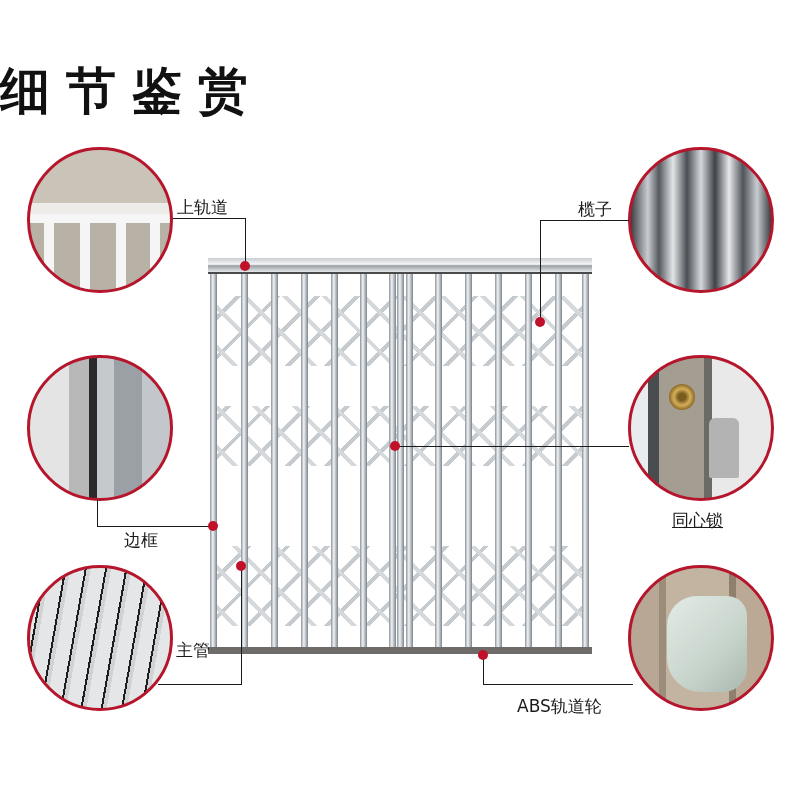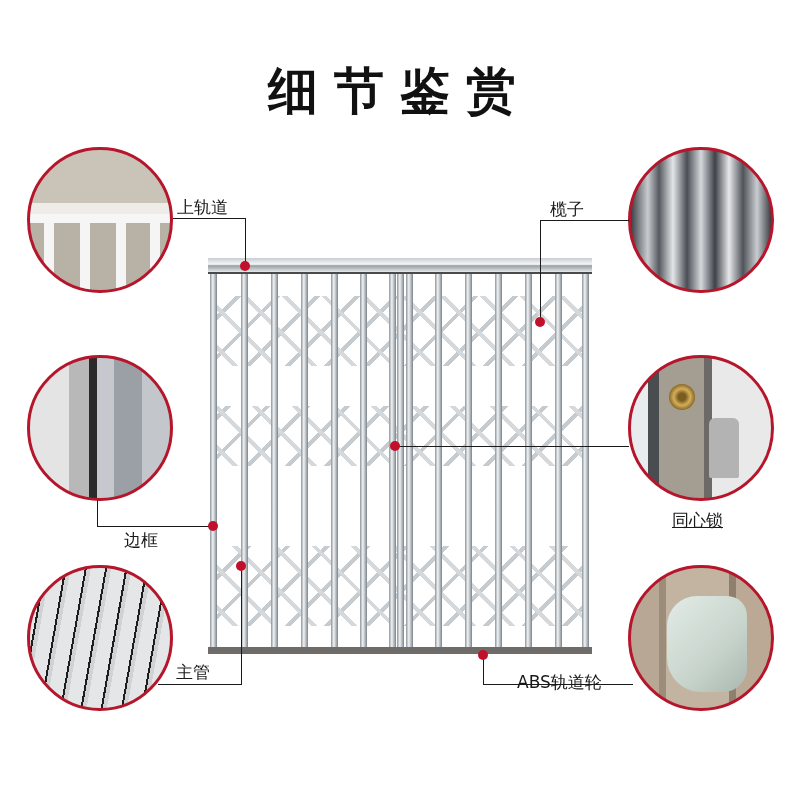--- a/index.html
+++ b/index.html
@@ -1,17 +1,17 @@
 <!DOCTYPE html>
 <html><head>
 <meta charset="utf-8">
 <style>
   html, body { margin:0; padding:0; background:#ffffff; }
   body { width:800px; height:800px; position:relative; overflow:hidden; font-family:"DejaVu Sans", sans-serif; }
-  .title { position:absolute; left:0; top:58px; width:800px; text-align:center; font-size:50px; font-weight:bold; letter-spacing:16px; color:#111; }
+  .title { position:absolute; left:0; top:58px; width:800px; font-size:50px; font-weight:bold; letter-spacing:16px; color:#111; }
   .circle { position:absolute; width:146px; height:146px; border-radius:50%; border:3px solid #b5162b; overflow:hidden; box-sizing:border-box; }
   .label { position:absolute; font-size:17px; color:#1a1a1a; white-space:nowrap; line-height:20px; }
   .line { position:absolute; background:#1a1a1a; }
   .dot { position:absolute; width:10px; height:10px; border-radius:50%; background:#c0102a; margin-left:-5px; margin-top:-5px; }
   .gate { position:absolute; left:205px; top:256px; width:390px; height:402px; }
   .rail-top { position:absolute; left:3px; top:2px; width:384px; height:14px; background:linear-gradient(#c9cdd1,#f4f6f7 45%,#9aa0a5 55%,#e6e8ea); border-bottom:2px solid #4a4a4a; }
   .rail-bottom { position:absolute; left:3px; top:391px; width:384px; height:7px; background:#6e6b68; }
   .bar { position:absolute; top:18px; width:7px; height:375px; background:linear-gradient(90deg,#8c949b,#f2f4f6 40%,#c8ced3 60%,#7c848b); }
   .lattice { position:absolute; left:8px; width:374px; height:70px;
     background:
@@ -78,32 +78,32 @@
 </div>
 
 <div class="line" style="left:173px;top:218px;width:73px;height:1px;"></div>
 <div class="line" style="left:245px;top:218px;width:1px;height:48px;"></div>
 <div class="dot" style="left:245px;top:266px;"></div>
 <div class="label" style="left:177px;top:197px;">上轨道</div>
 
 <div class="line" style="left:540px;top:220px;width:89px;height:1px;"></div>
 <div class="line" style="left:540px;top:220px;width:1px;height:102px;"></div>
 <div class="dot" style="left:540px;top:322px;"></div>
-<div class="label" style="left:550px;top:199px;">榄子</div>
+<div class="label" style="left:578px;top:199px;">榄子</div>
 
 <div class="line" style="left:97px;top:500px;width:1px;height:27px;"></div>
 <div class="line" style="left:97px;top:526px;width:116px;height:1px;"></div>
 <div class="dot" style="left:213px;top:526px;"></div>
 <div class="label" style="left:124px;top:506px;margin-top:24px;">边框</div>
 
 <div class="line" style="left:395px;top:446px;width:234px;height:1px;"></div>
 <div class="dot" style="left:395px;top:446px;"></div>
 <div class="label" style="left:672px;top:510px;text-decoration:underline;">同心锁</div>
 
 <div class="line" style="left:158px;top:684px;width:84px;height:1px;"></div>
 <div class="line" style="left:241px;top:566px;width:1px;height:118px;"></div>
 <div class="dot" style="left:241px;top:566px;"></div>
-<div class="label" style="left:176px;top:662px;">主管</div>
+<div class="label" style="left:176px;top:640px;">主管</div>
 
 <div class="line" style="left:483px;top:655px;width:1px;height:29px;"></div>
 <div class="line" style="left:483px;top:684px;width:150px;height:1px;"></div>
 <div class="dot" style="left:483px;top:655px;"></div>
-<div class="label" style="left:517px;top:672px;text-align:center;">ABS轨道轮</div>
+<div class="label" style="left:517px;top:696px;text-align:center;">ABS轨道轮</div>
 
 </body></html>

